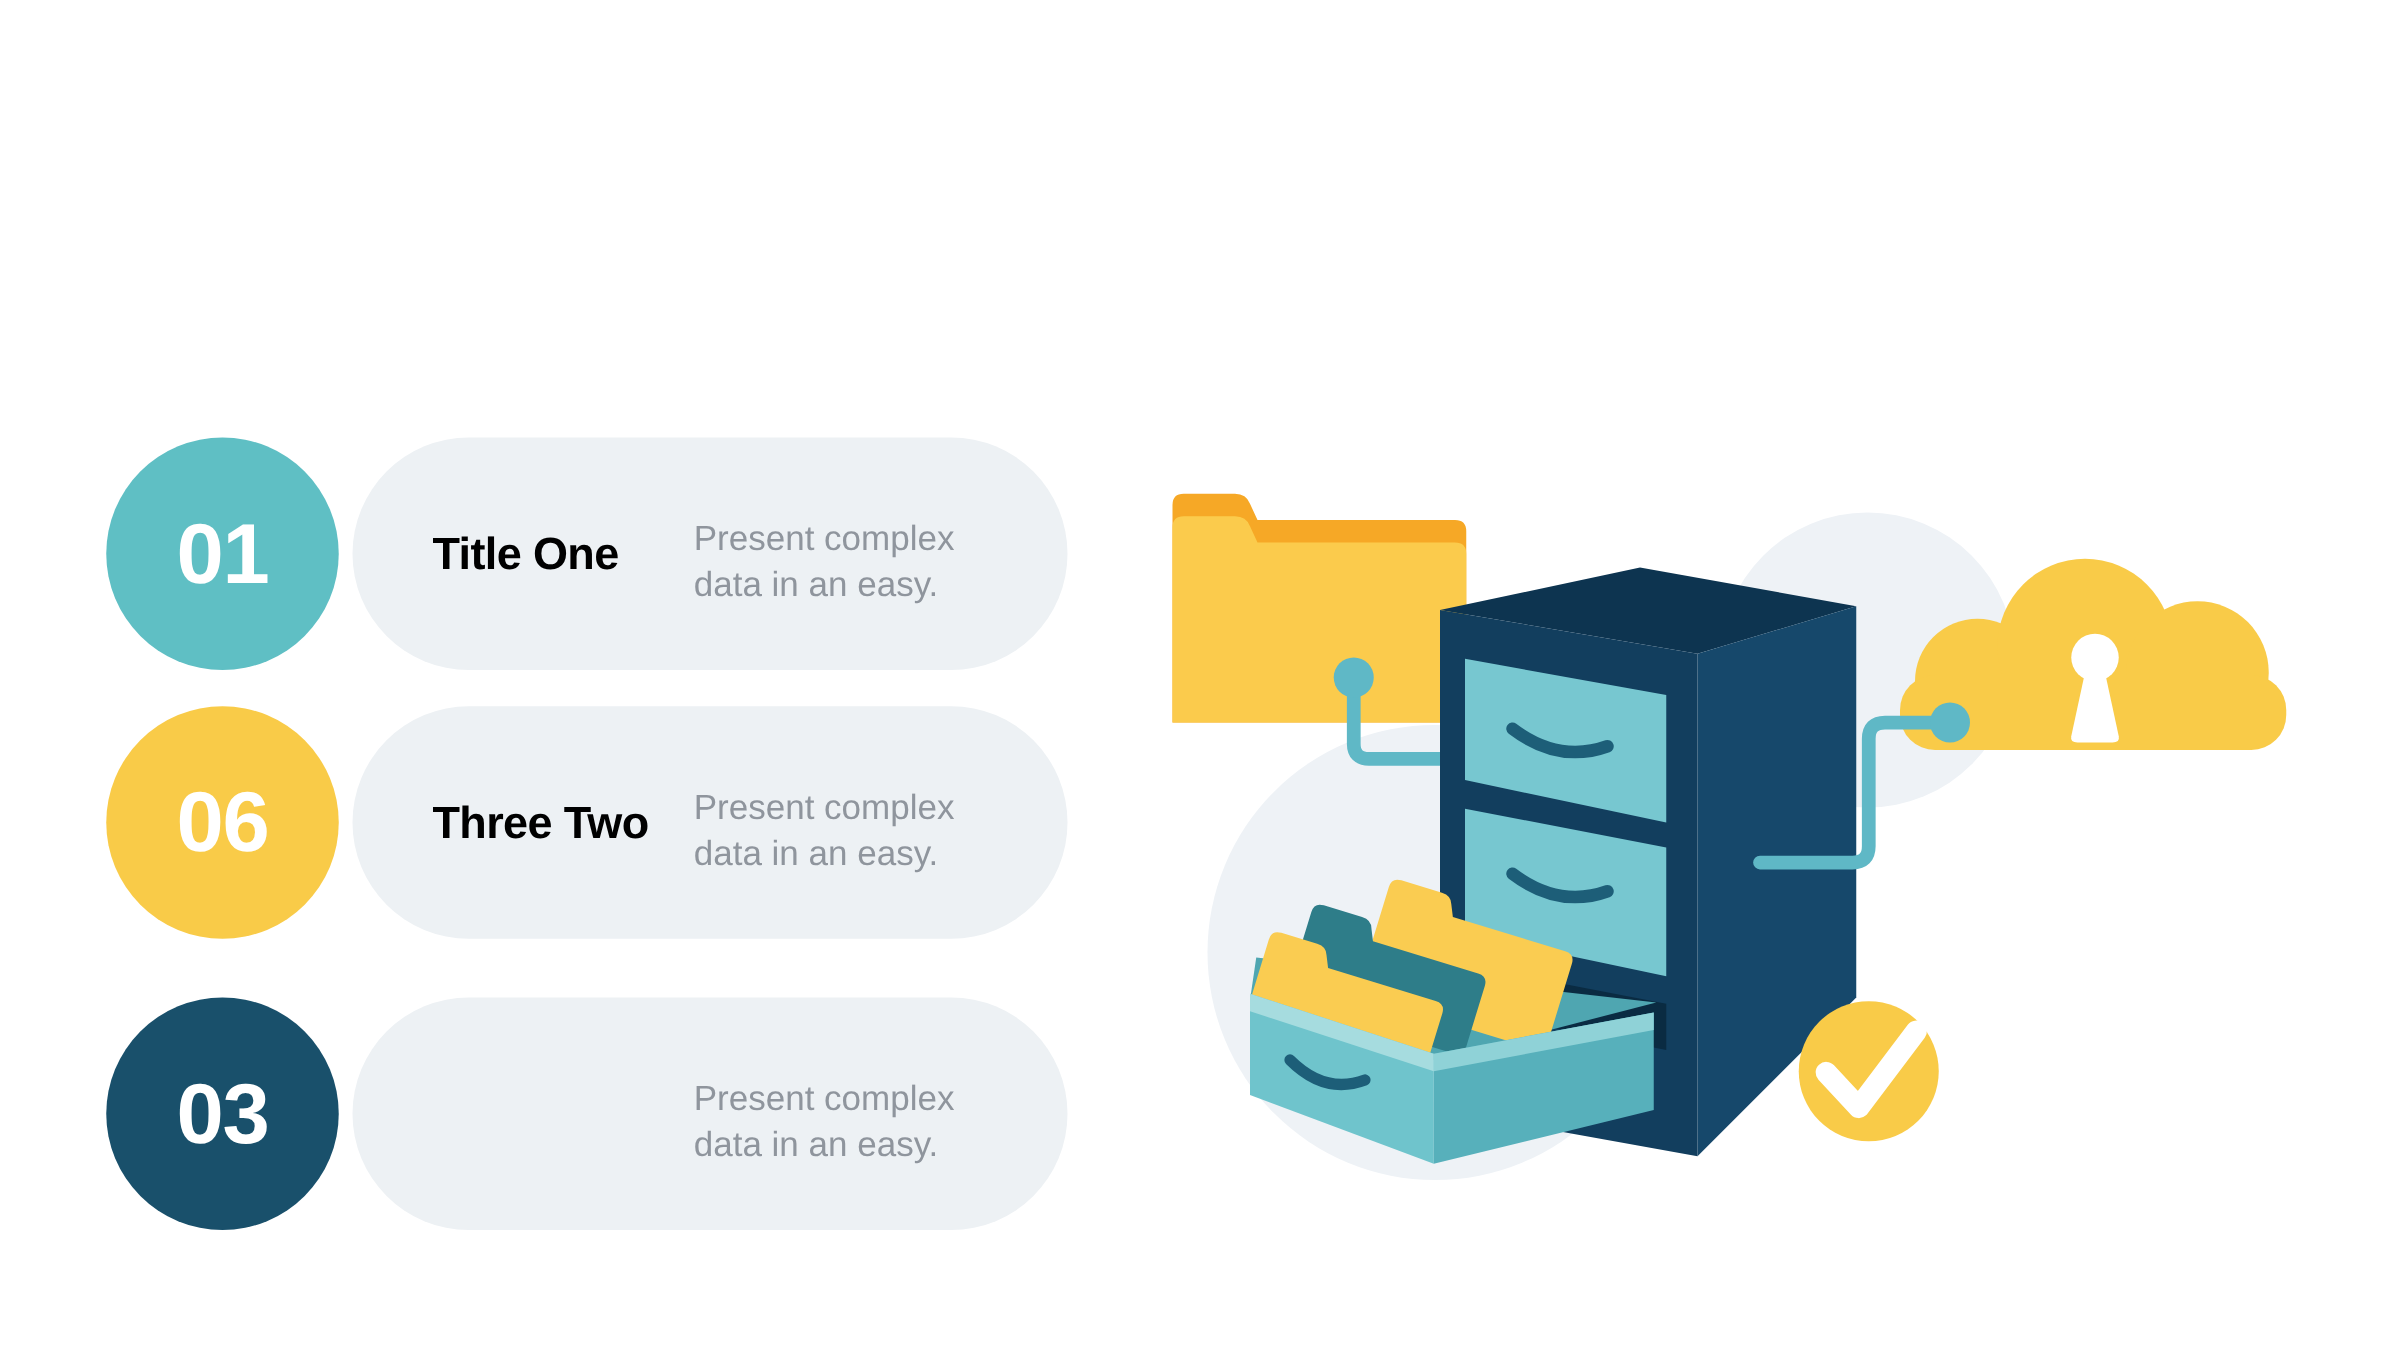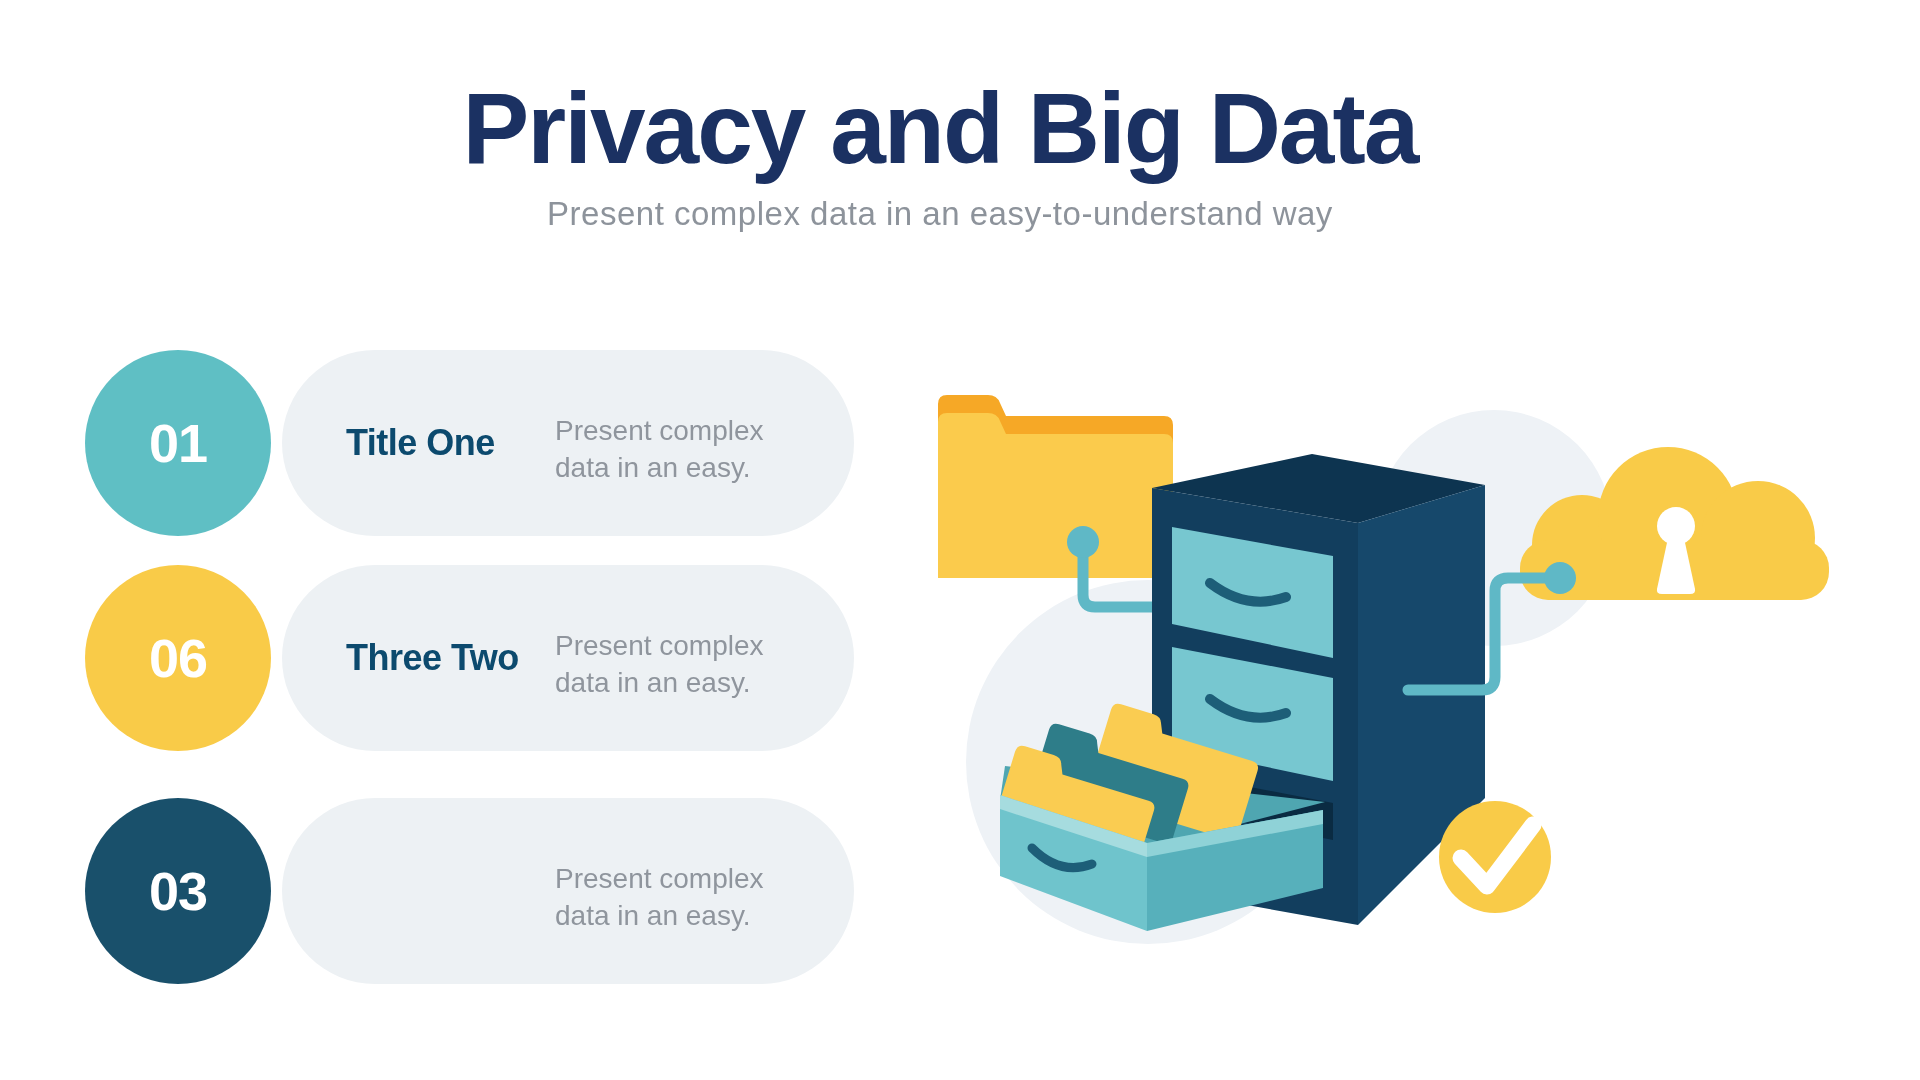--- a/index.html
+++ b/index.html
@@ -15,47 +15,43 @@
   }
   .subtitle{
     margin:14px 0 0 0;font-size:33px;font-weight:400;color:#8d939b;letter-spacing:0.5px;
   }
   
   .item{position:absolute;left:0;width:900px;height:186px;}
   .item.i1{top:350px;} .item.i2{top:565px;} .item.i3{top:798px;}
   .num-circle{
     position:absolute;left:85px;top:0;width:186px;height:186px;border-radius:50%;
     display:flex;align-items:center;justify-content:center;
-    color:#ffffff;font-size:54px;font-weight:700;letter-spacing:-1px;
+    color:#ffffff;font-size:68px;font-weight:700;letter-spacing:-1px;
   }
   .pill{
     position:absolute;left:282px;top:0;width:572px;height:186px;border-radius:93px;
     background:#edf1f4;
   }
   .item-title{
     position:absolute;left:64px;top:0;height:186px;display:flex;align-items:center;
-    font-size:36px;font-weight:700;color:#0c4a6e;letter-spacing:-0.5px;
+    font-size:36px;font-weight:700;color:#000000;letter-spacing:-0.5px;
   }
   .item-desc{
     position:absolute;left:273px;top:0;height:198px;width:244px;
     display:flex;align-items:center;
     font-size:28px;line-height:37px;color:#8f959d;
   }
   
   .illustration{position:absolute;left:920px;top:380px;width:940px;height:620px;}
 </style>
 </head>
 <body>
 
 <div class="canvas">
 
-  <div class="header">
-    <h1 class="main-title">Privacy and Big Data</h1>
-    <p class="subtitle">Present complex data in an easy-to-understand way</p>
-  </div>
 
   <div class="item i1">
     <div class="num-circle" style="background-color: rgb(95, 191, 196);">01</div>
     <div class="pill">
       <div class="item-title">Title One</div>
       <div class="item-desc">Present complex data in an easy.</div>
     </div>
   </div>
 
   <div class="item i2">

